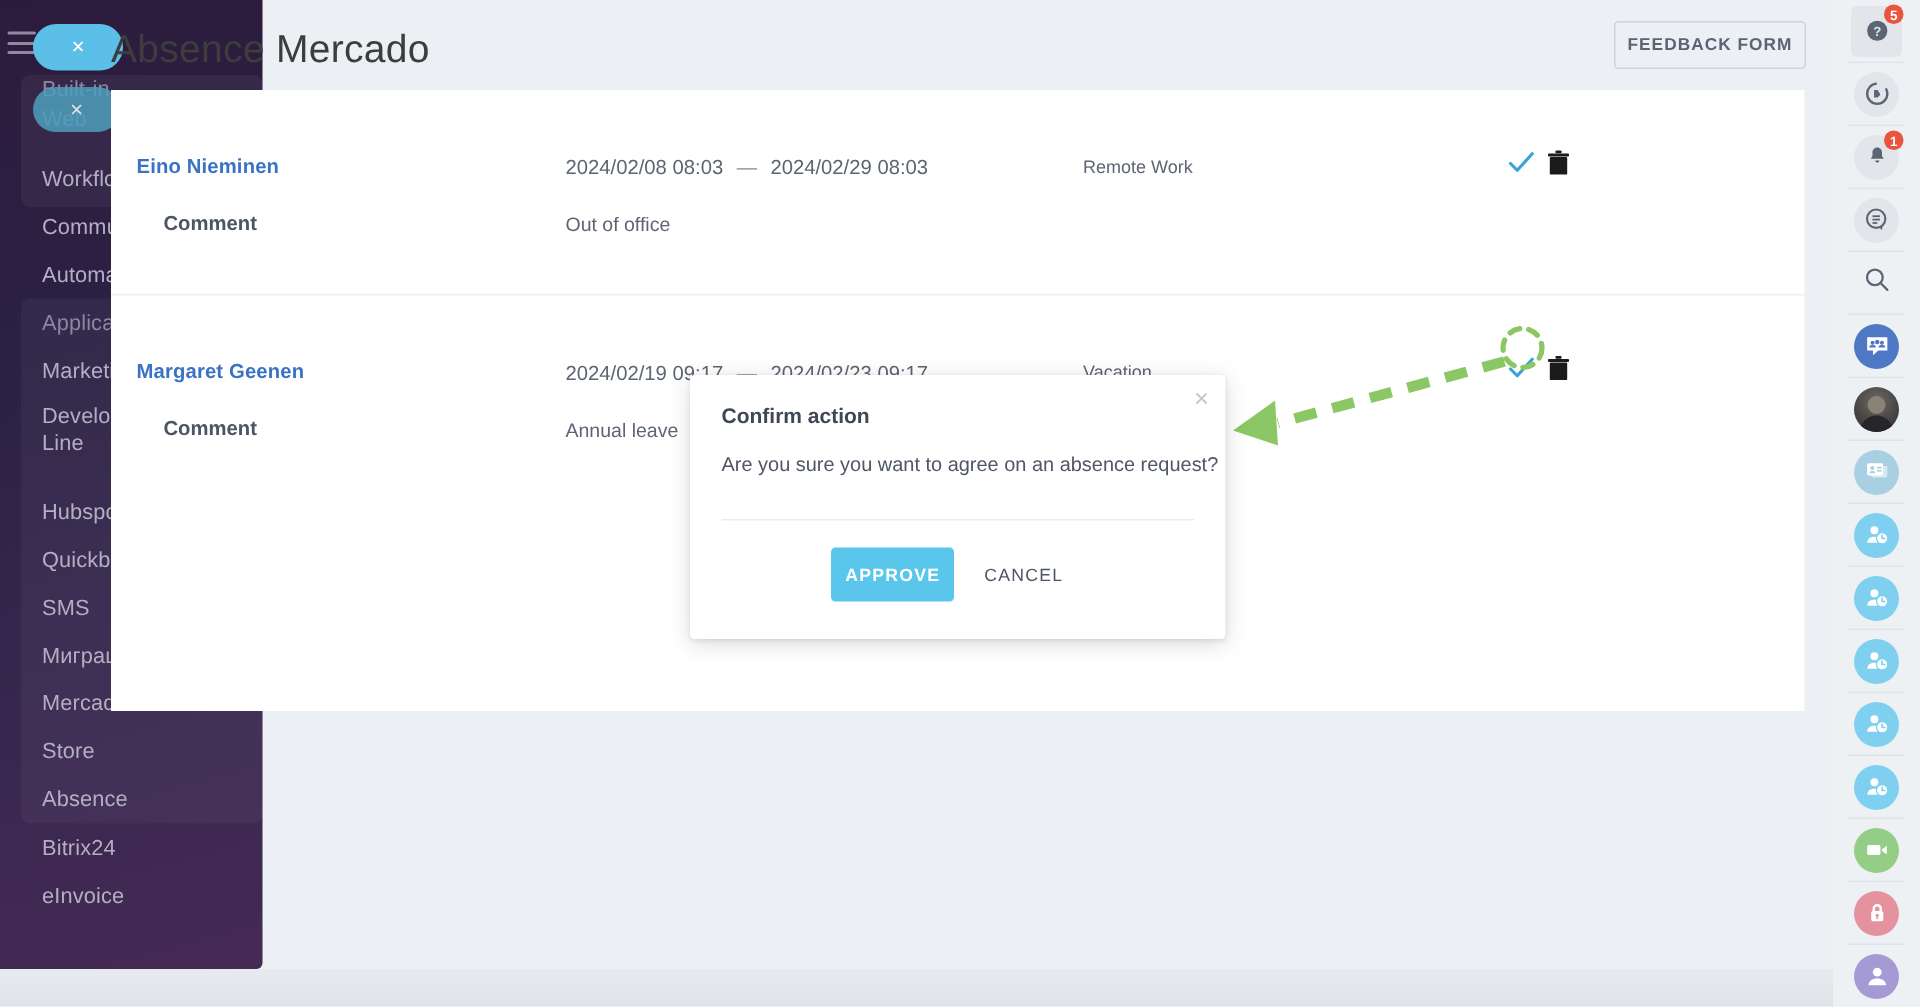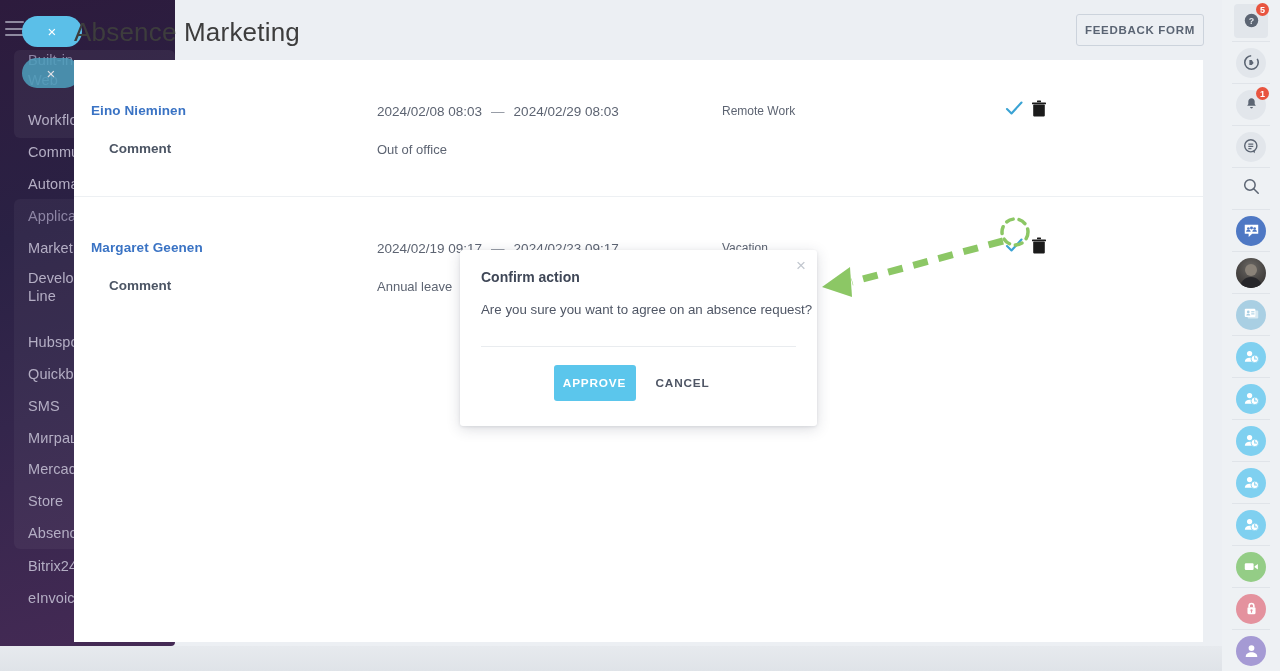--- a/index.html
+++ b/index.html
@@ -57,21 +57,21 @@
     width: 128px; height: 32px;
     background: transparent; border: 1px solid #ccd3dc; border-radius: 3px;
     font-size: 11.5px; font-weight: bold; color: #5a6473;
     letter-spacing: .7px; cursor: pointer;
     font-family: "Liberation Sans", sans-serif;
   }
 
   
   #card {
     position: absolute; left: 74px; top: 60px;
-    width: 1129px; height: 582px;
+    width: 1129px; height: 414px;
     background: #ffffff;
   }
   .req-row { position: relative; height: 136px; }
   .req-row + .req-row { border-top: 1px solid #edf0f3; padding-left: 18px; }
   .req-name {
     position: absolute; left: 17px; top: 43px;
     font-size: 13.5px; font-weight: bold; color: #3a73c4;
     cursor: pointer; letter-spacing: .1px;
   }
   .req-comment-label {
@@ -127,21 +127,21 @@
     display: flex; align-items: flex-start; justify-content: center; gap: 6px;
   }
   #approve-btn {
     width: 82px; height: 36px; border: none; border-radius: 3px;
     background: #5bc6ec; color: #fff;
     font-size: 11.8px; font-weight: bold; letter-spacing: .8px;
     cursor: pointer; font-family: "Liberation Sans", sans-serif;
   }
   #cancel-btn {
     background: none; border: none; color: #4f5665;
-    font-size: 11.8px; font-weight: bold; letter-spacing: .8px;
+    font-size: 11.8px; font-weight: normal; letter-spacing: .8px;
     cursor: pointer; padding: 0 14px; height: 36px;
     font-family: "Liberation Sans", sans-serif;
   }
 
   
   #annotation { position: absolute; left: 810px; top: 205px; width: 240px; height: 110px; pointer-events: none; }
 
   
   #right-rail {
     position: absolute; right: 0; top: 0; width: 58px; height: 671px;
@@ -223,21 +223,21 @@
         <span></span>
     </div>
     <div class="pill-close" id="pill-1">
       <span>×</span>
     </div>
     <div class="pill-close" id="pill-2">
       <span>×</span>
     </div>
   </div>
 
-  <div id="page-title">Absence Marketing</div>
+  <div id="page-title">Absence Mercado</div>
   <button id="feedback-btn">FEEDBACK FORM</button>
 
   <div id="card">
     <div id="rows">
         <div class="req-row">
           <a class="req-name">Eino Nieminen</a>
           <div class="req-comment-label">Comment</div>
           <div class="req-dates"><span>2024/02/08 08:03</span><span class="dash">—</span><span>2024/02/29 08:03</span></div>
           <div class="req-comment-val">Out of office</div>
           <div class="req-type">Remote Work</div>

